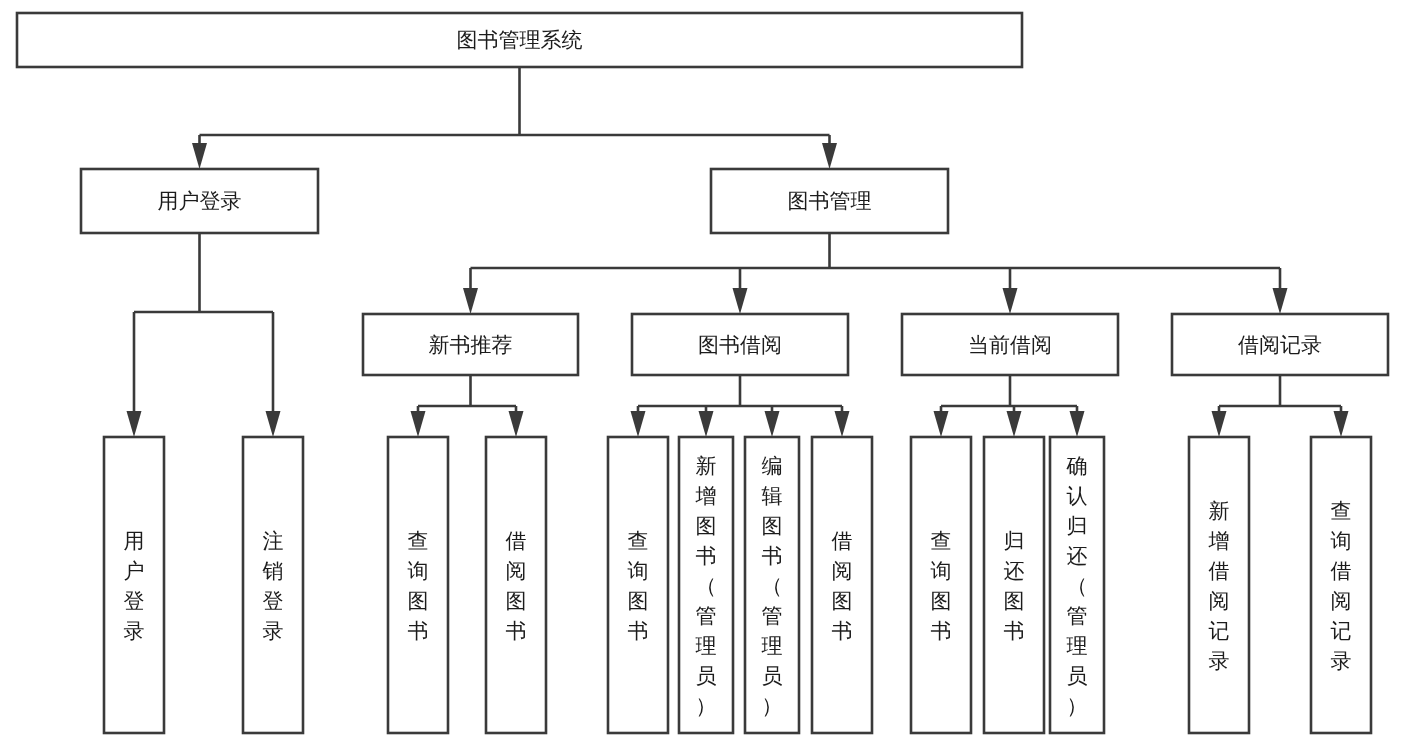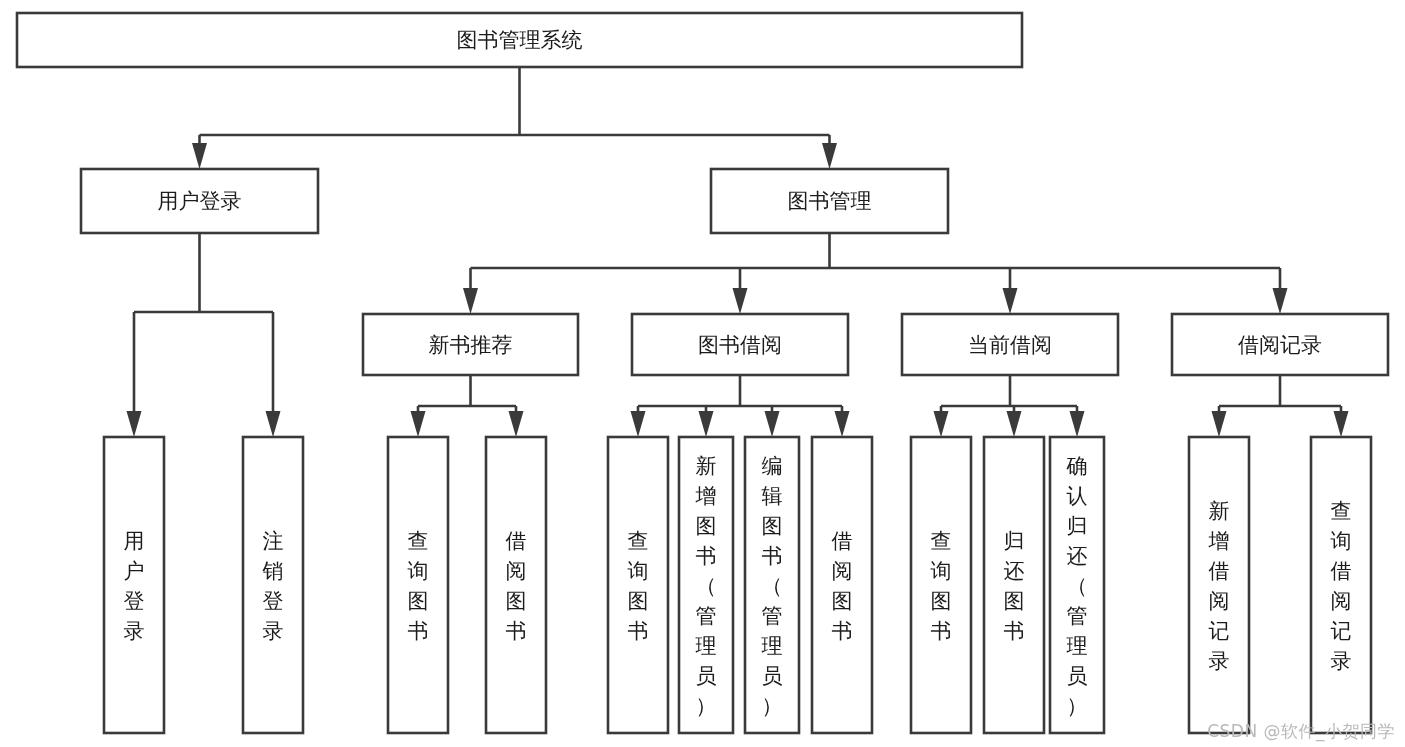--- a/index.html
+++ b/index.html
@@ -214,14 +214,13 @@
         <g>
           <rect class="node-box" x="1189" y="437" width="60" height="296"></rect>
           <text class="node-label-vert" x="1219" y="518.4"><tspan x="1219" dy="0">新</tspan><tspan x="1219" dy="30">增</tspan><tspan x="1219" dy="30">借</tspan><tspan x="1219" dy="30">阅</tspan><tspan x="1219" dy="30">记</tspan><tspan x="1219" dy="30">录</tspan></text>
         </g>
         <g>
           <rect class="node-box" x="1311" y="437" width="60" height="296"></rect>
           <text class="node-label-vert" x="1341" y="518.4"><tspan x="1341" dy="0">查</tspan><tspan x="1341" dy="30">询</tspan><tspan x="1341" dy="30">借</tspan><tspan x="1341" dy="30">阅</tspan><tspan x="1341" dy="30">记</tspan><tspan x="1341" dy="30">录</tspan></text>
         </g>
       </g>
   </svg>
-  <div class="watermark">CSDN @软件_小贺同学</div>
 </div>
 
 </body></html>

